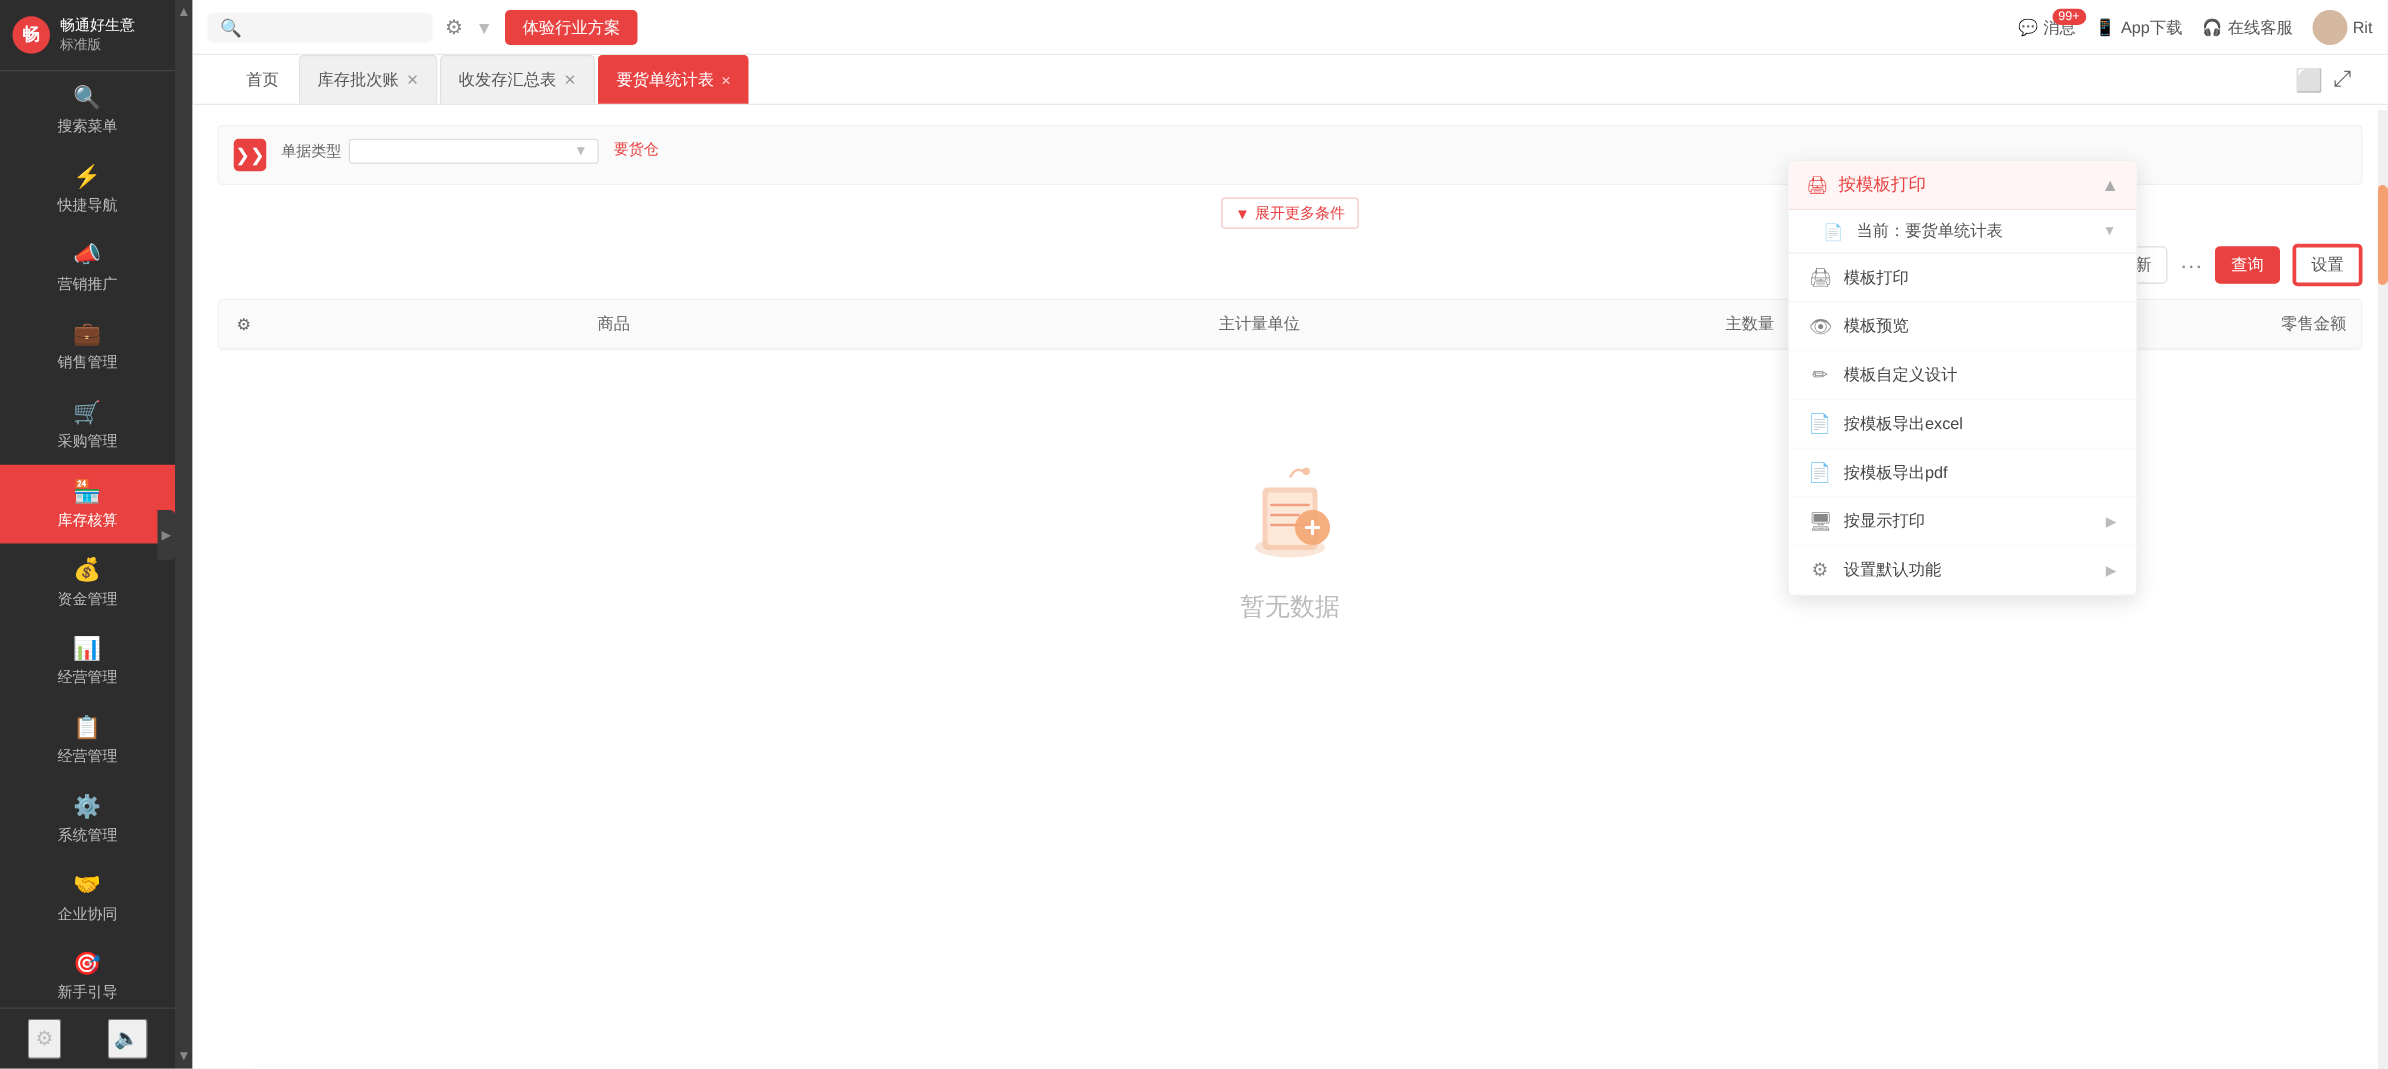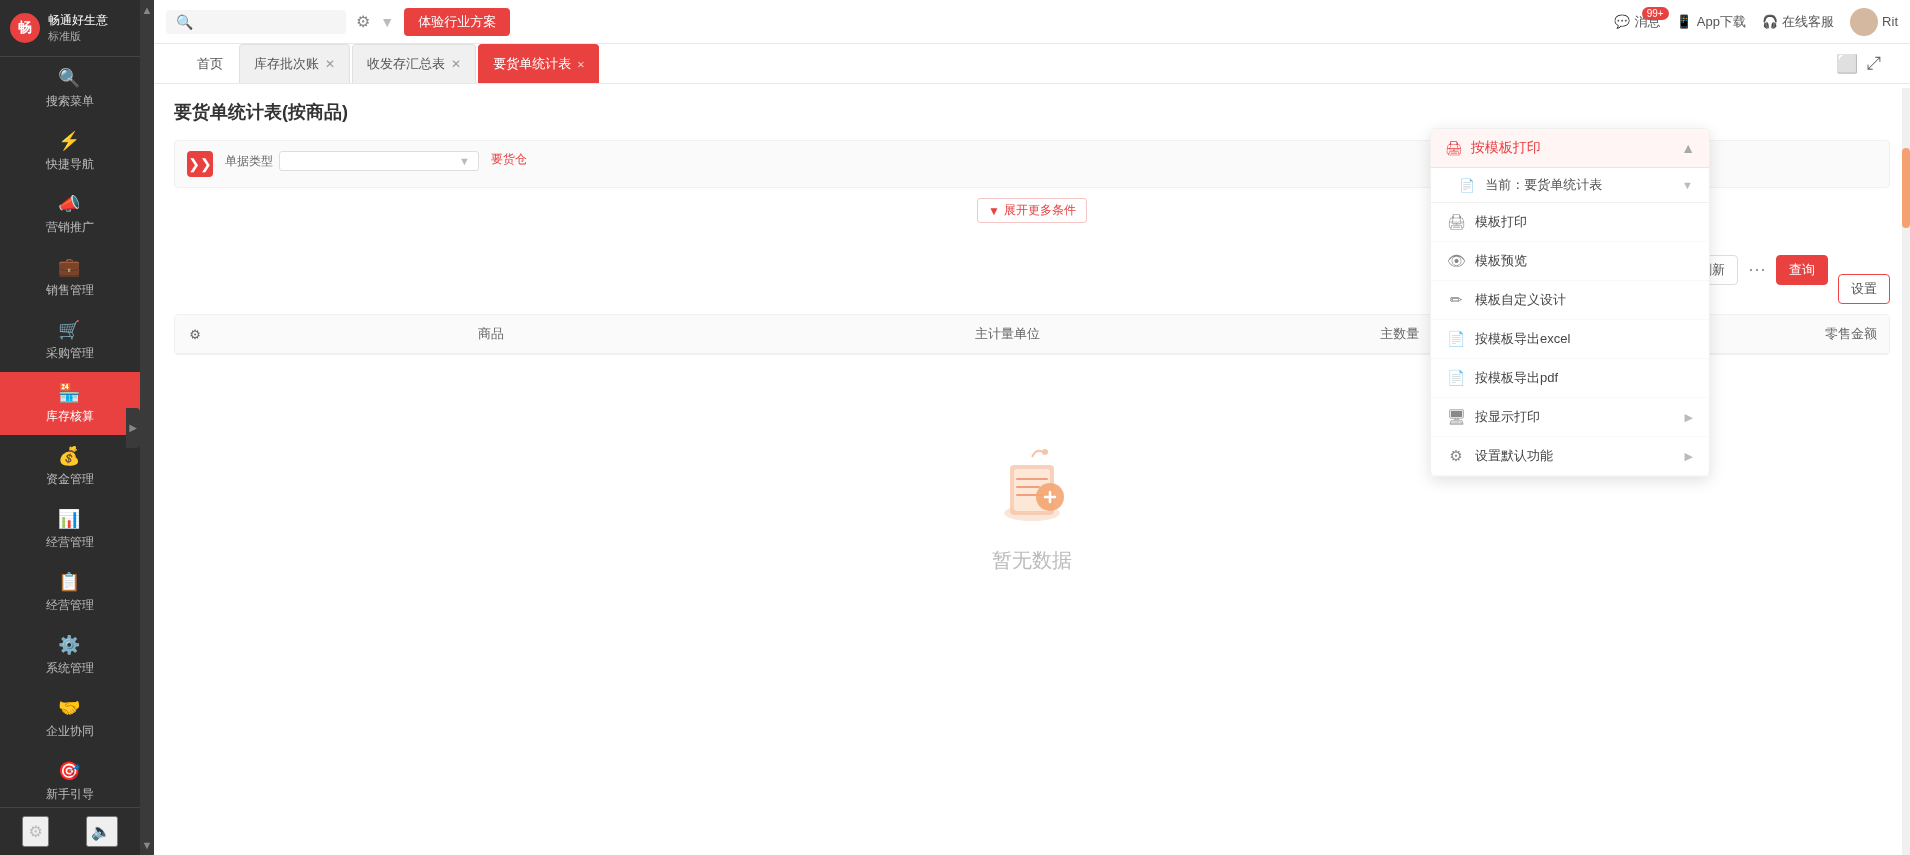--- a/index.html
+++ b/index.html
@@ -55,21 +55,21 @@
     .filter-label { color: #666; font-size: 12px; white-space: nowrap; }
     .filter-date-group { display: flex; align-items: center; gap: 4px; }
     .filter-date-btn { border: 1px solid #ddd; background: #fff; padding: 3px 8px; border-radius: 3px; font-size: 12px; cursor: pointer; color: #555; }
     .filter-date-btn.active { background: #e94040; color: #fff; border-color: #e94040; }
     .filter-date-range { font-size: 11px; color: #999; }
     .filter-select { display: flex; align-items: center; border: 1px solid #ddd; background: #fff; padding: 3px 8px; border-radius: 3px; gap: 4px; cursor: pointer; min-width: 180px; }
     .expand-more { display: flex; align-items: center; gap: 4px; color: #e94040; font-size: 12px; cursor: pointer; border: 1px solid #f5c6c6; padding: 3px 10px; border-radius: 3px; background: #fff; }
     .toolbar { display: flex; align-items: center; justify-content: flex-end; gap: 10px; margin-bottom: 10px; }
     .toolbar-btn { display: flex; align-items: center; gap: 4px; padding: 5px 12px; border: 1px solid #ddd; background: #fff; border-radius: 4px; cursor: pointer; font-size: 13px; color: #555; }
     .toolbar-btn.primary { background: #e94040; color: #fff; border-color: #e94040; }
-    .toolbar-btn.settings { border: 1px solid #ef4444; margin-top: 39px; }
+    .toolbar-btn.settings { border: 3px solid #ef4444; }
     .toolbar-btn .arrow { font-size: 10px; }
     .ellipsis-btn { border: none; background: none; cursor: pointer; color: #888; font-size: 18px; }
 
     
     .table-wrap { border: 1px solid #f0f0f0; border-radius: 4px; overflow: hidden; }
     .data-table { width: 100%; border-collapse: collapse; }
     .data-table th { background: #fafafa; border-bottom: 1px solid #f0f0f0; padding: 10px 12px; text-align: right; font-size: 13px; color: #666; font-weight: 500; }
     .data-table th:first-child, .data-table td:first-child { width: 40px; text-align: center; }
 
     
@@ -210,21 +210,20 @@
       <span class="tab-close">✕</span>
     </div>
     <div class="tab-actions">
       <button style="border:none;background:none;cursor:pointer;font-size:18px;color:#666;margin-left:8px;">⬜</button>
       <button style="border:none;background:none;cursor:pointer;font-size:18px;color:#666;">⤢</button>
     </div>
   </div>
 
   <div class="content">
     <div class="page">
-      <div class="page-title">要货单统计表(按商品)</div>
 
       <div class="filter-bar">
         <button class="filter-expand-btn">❯❯</button>
 
 
         <div class="filter-field">
           <span class="filter-label">单据类型</span>
           <div class="filter-select" style="min-width:200px;">
             <span style="color:#ccc;font-size:12px;flex:1;"></span>
             <span style="color:#bbb;font-size:11px;">▼</span>

